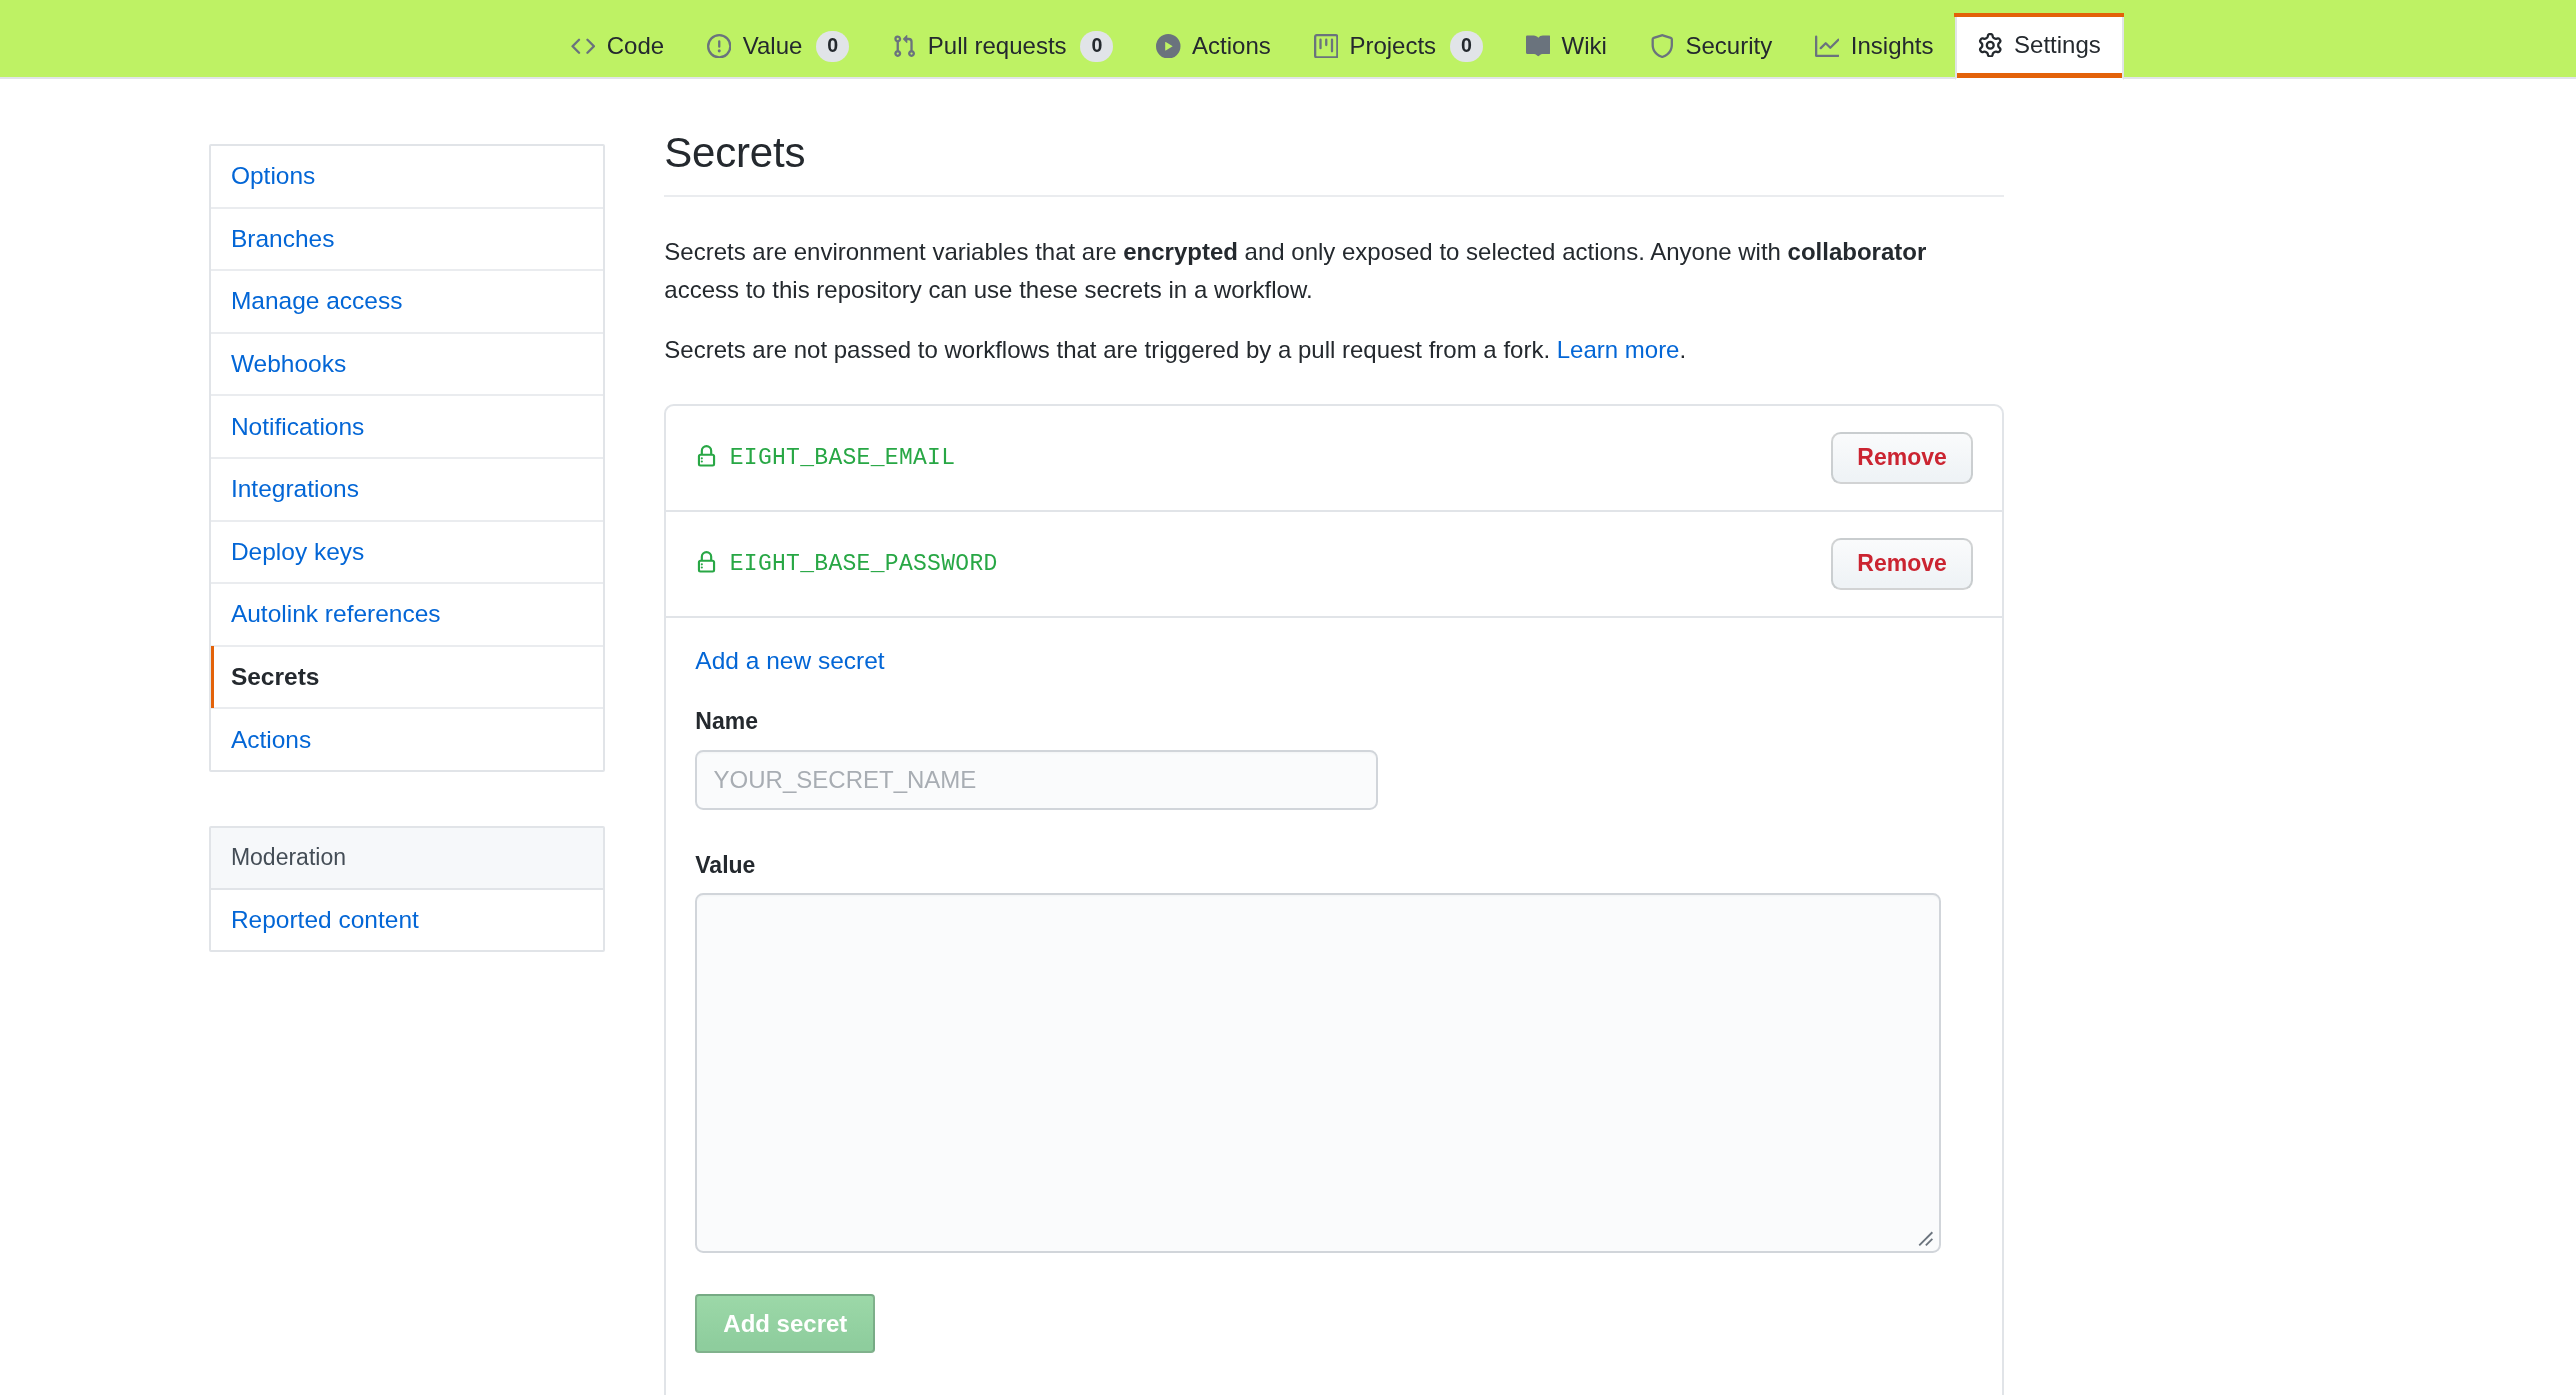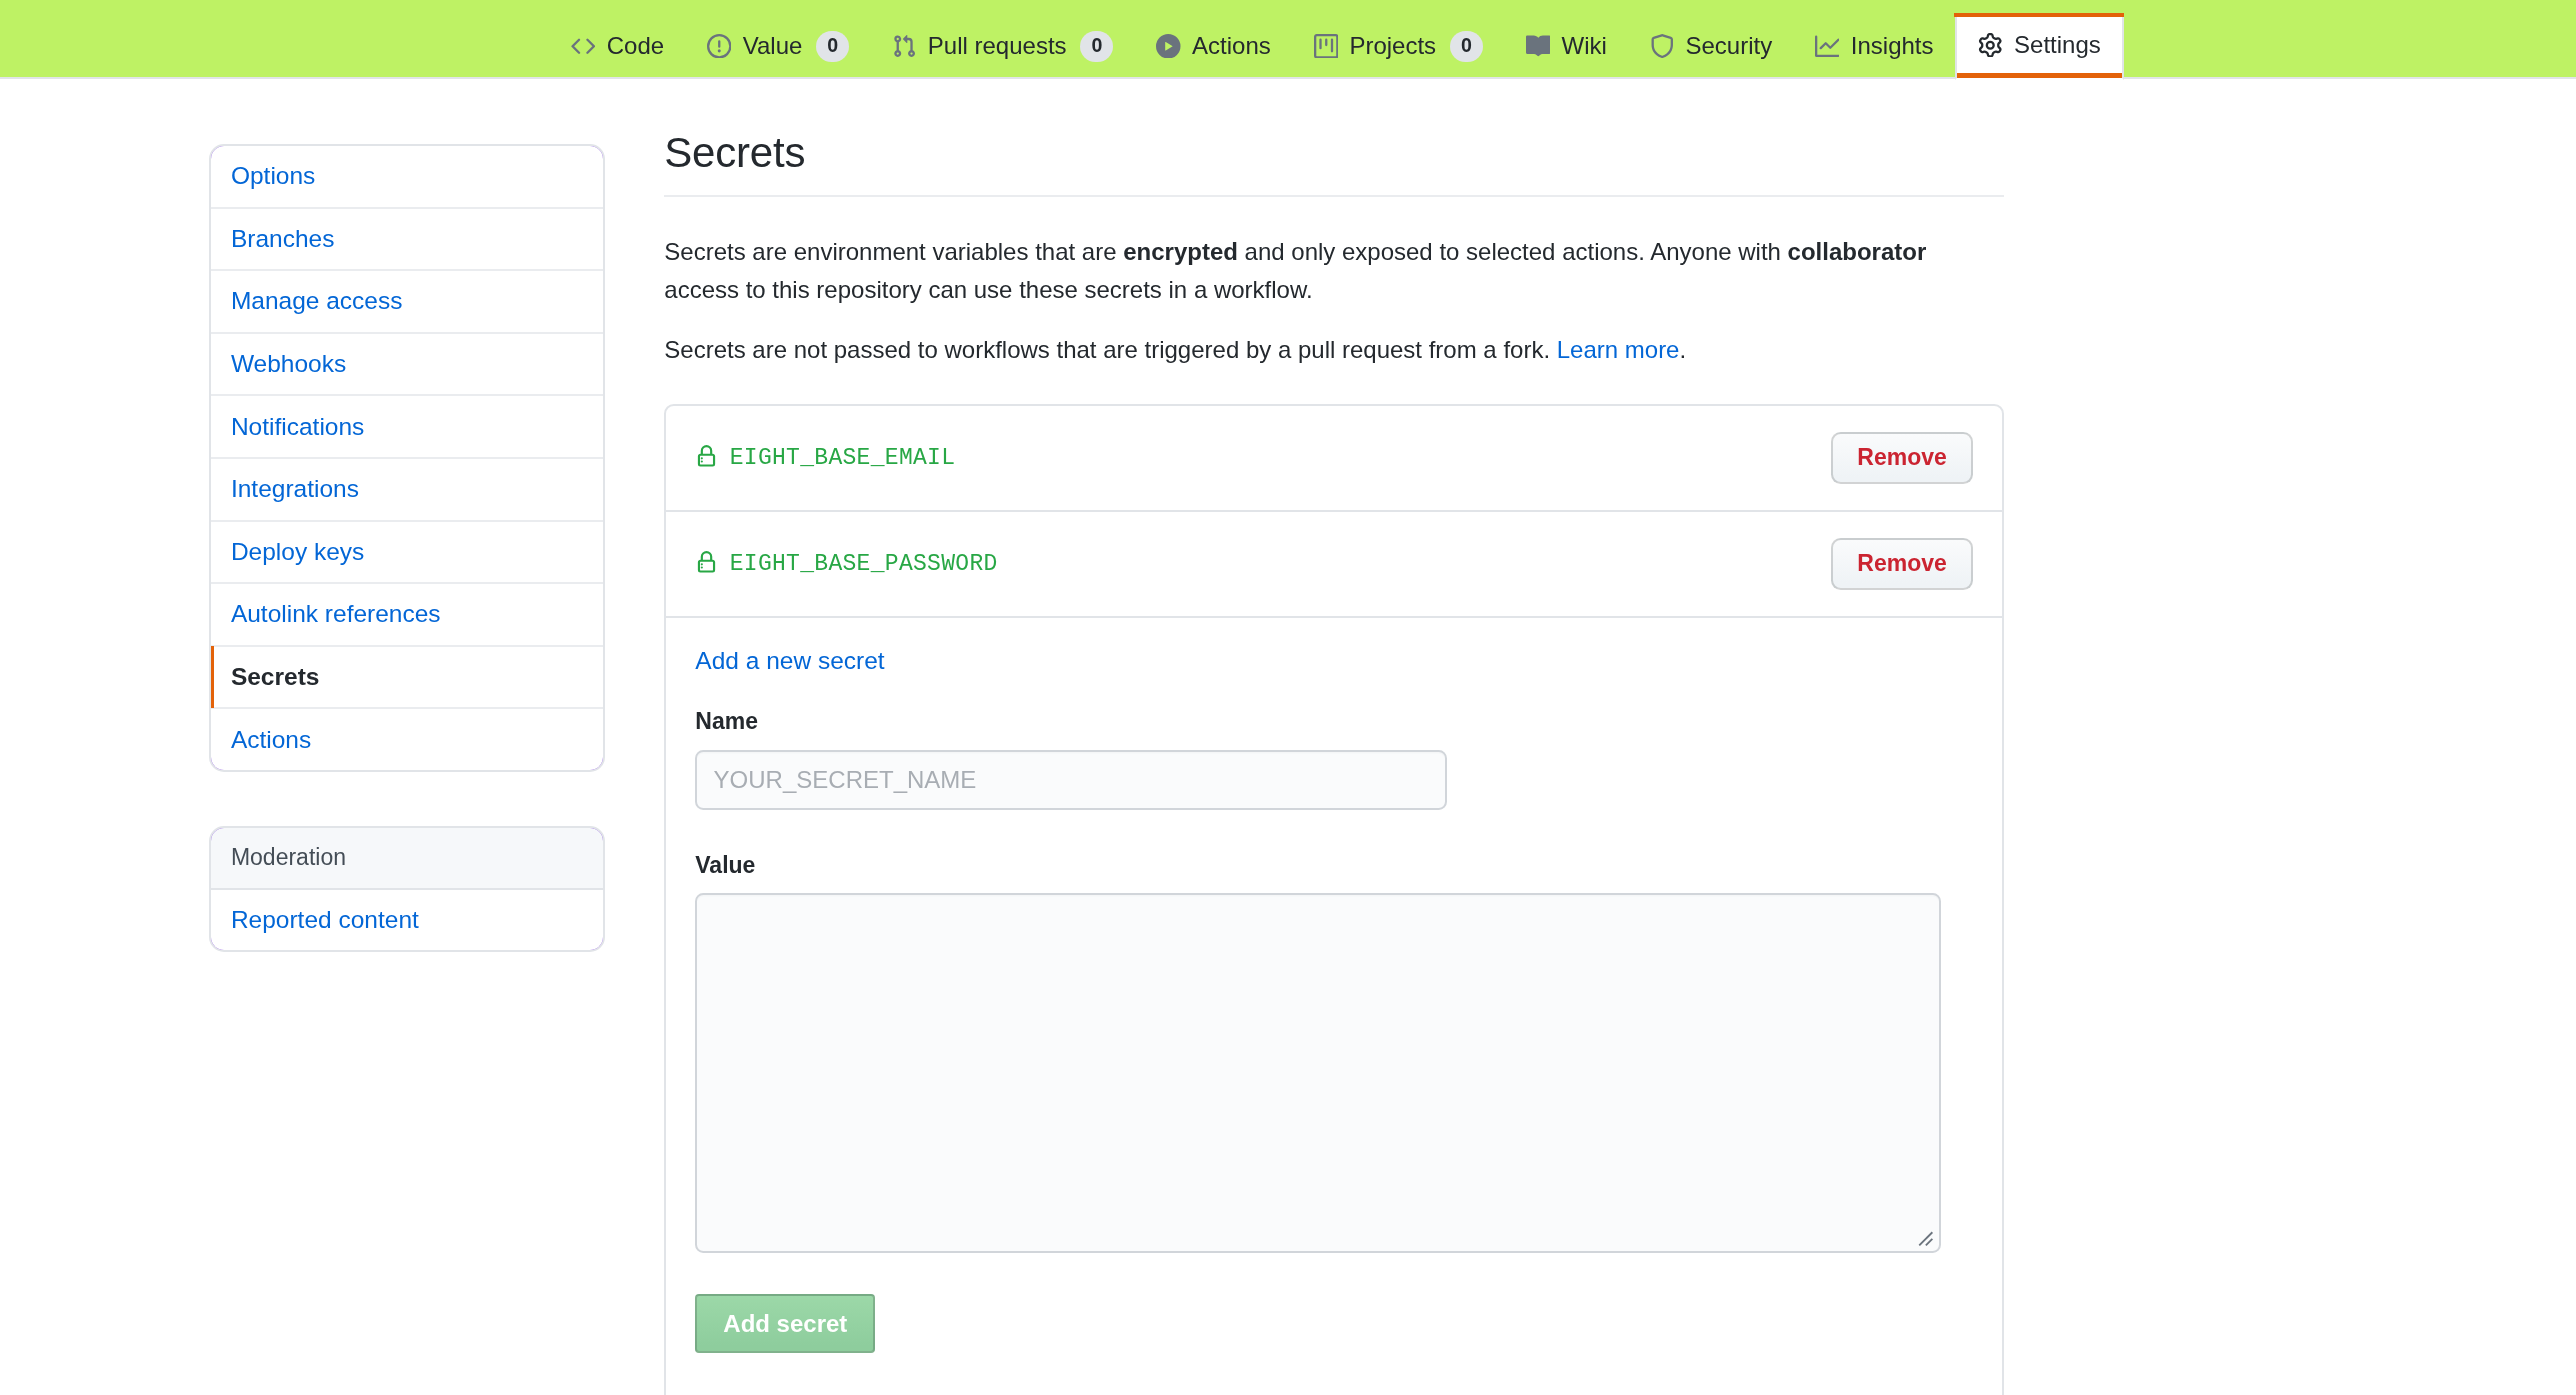--- a/index.html
+++ b/index.html
@@ -97,21 +97,21 @@
   .sidebar {
     width: 396px;
     flex: none;
     margin-right: 59px;
     padding-top: 26px;
   }
 
   
   .menu {
     border: 2.5px solid #e1e4e8;
-    border-radius: 15px;
+    border-radius: 2px;
     background: #6d28d9;
     overflow: hidden;
   }
   .menu + .menu { margin-top: 54px; }
   .menu-heading {
     padding: 16.3px 19.6px;
     background: #f6f8fa;
     border-bottom: 2.5px solid #e1e4e8;
     font-size: 23px;
     font-weight: normal;
@@ -219,21 +219,21 @@
     margin-bottom: 33px;
   }
   .field-label {
     display: block;
     font-size: 23px;
     font-weight: bold;
     color: #24292e;
     margin-bottom: 14.7px;
   }
   .text-input {
-    width: 752px;
+    width: 683px;
     height: 60px;
     padding: 0 16.3px;
     font-size: 24px;
     color: #24292e;
     background: #fafbfc;
     border: 2.5px solid #d1d5da;
     border-radius: 8.2px;
     outline: none;
     font-family: "Liberation Sans", sans-serif;
     box-shadow: inset 0 1.6px 0 rgba(225,228,232,0.2);

